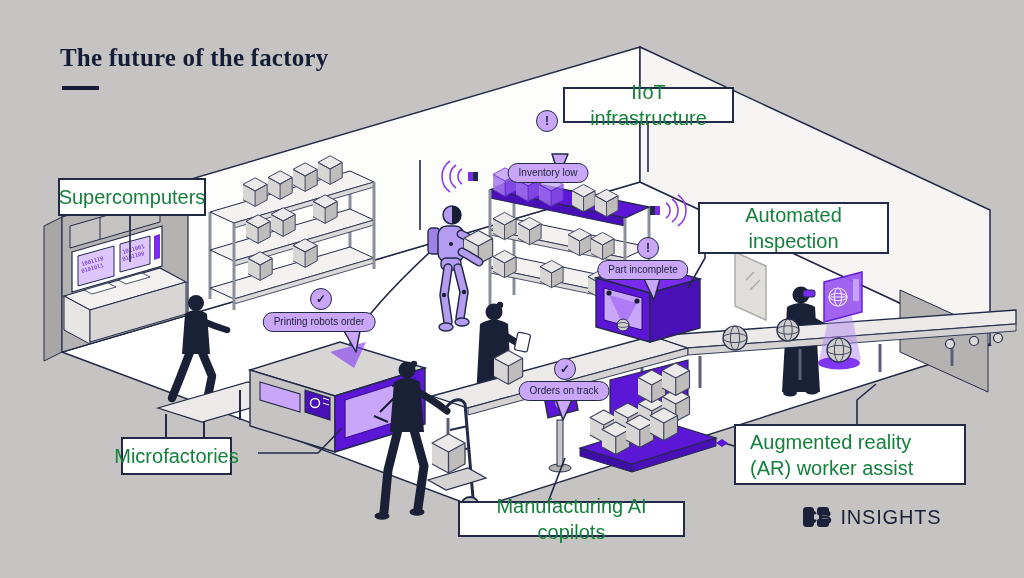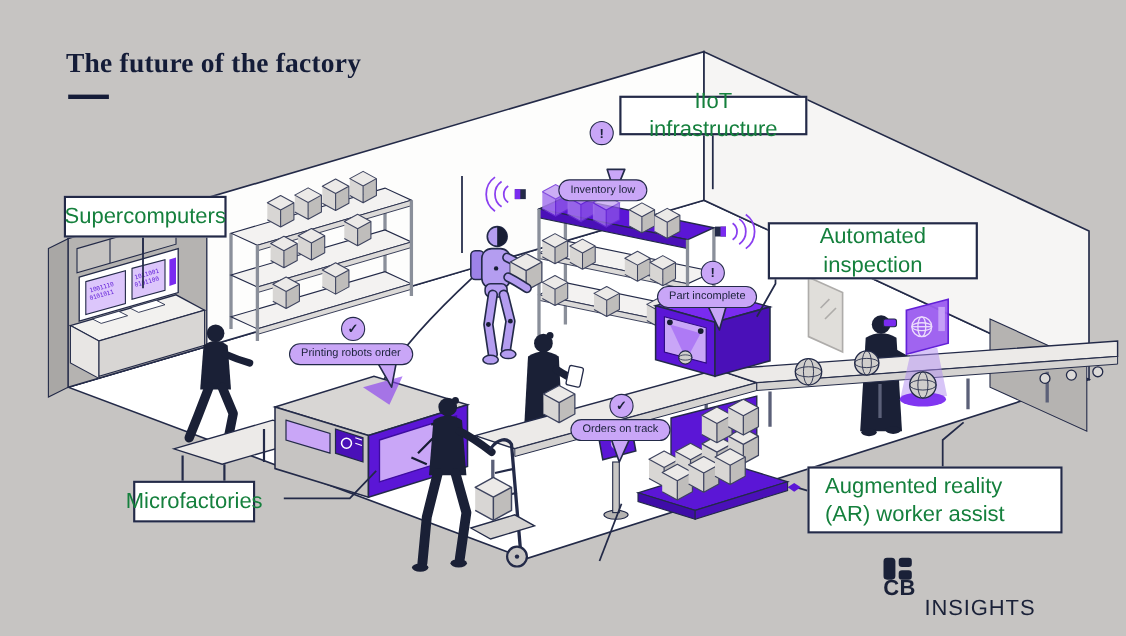--- a/index.html
+++ b/index.html
@@ -26,21 +26,21 @@
   #pl-orders{left:564px;top:381px;}
   .badge{position:absolute;transform:translate(-50%,-50%);width:22px;height:22px;border-radius:50%;
          background:#c9a6f7;border:1.5px solid #232a48;color:#1a2138;font-size:12px;font-weight:700;
          display:flex;align-items:center;justify-content:center;box-sizing:border-box;}
   #bd-inventory{left:547px;top:121px;}
   #bd-printing{left:321px;top:299px;}
   #bd-part{left:648px;top:248px;}
   #bd-orders{left:565px;top:369px;}
   .logo{position:absolute;left:803px;top:506px;display:flex;align-items:center;gap:7px;color:#1a2138;}
   .logo .cb{font-size:20px;font-weight:700;letter-spacing:.3px;}
-  .logo .ins{font-size:20px;font-weight:400;letter-spacing:.8px;margin-left:1px;margin-top:36px;}
+  .logo .ins{font-size:20px;font-weight:400;letter-spacing:.8px;margin-left:1px;}
 </style>
 </head>
 <body>
 
 <div class="stage">
 
 <svg width="1024" height="578" viewBox="0 0 1024 578">
   <defs>
     <g id="cube">
       <path d="M0,-6 L11,-12 L22,-6 L11,0 Z" fill="#eceae8"></path>
@@ -324,20 +324,21 @@
   </g>
 </svg>
 
   <h1 class="page-title">The future of the factory</h1>
   <div class="title-dash"></div>
 
   <div class="label" id="lb-super">Supercomputers</div>
   <div class="label" id="lb-iiot">IIoT infrastructure</div>
   <div class="label" id="lb-inspect">Automated inspection</div>
   <div class="label" id="lb-micro">Microfactories</div>
+  <div class="label" id="lb-copilot">Manufacturing AI copilots</div>
   <div class="label" id="lb-ar">Augmented reality (AR) worker assist</div>
 
   <div class="badge" id="bd-inventory">!</div>
   <div class="pill" id="pl-inventory">Inventory low</div>
 
   <div class="badge" id="bd-printing">✓</div>
   <div class="pill" id="pl-printing">Printing robots order</div>
 
   <div class="badge" id="bd-part">!</div>
   <div class="pill" id="pl-part">Part incomplete</div>

